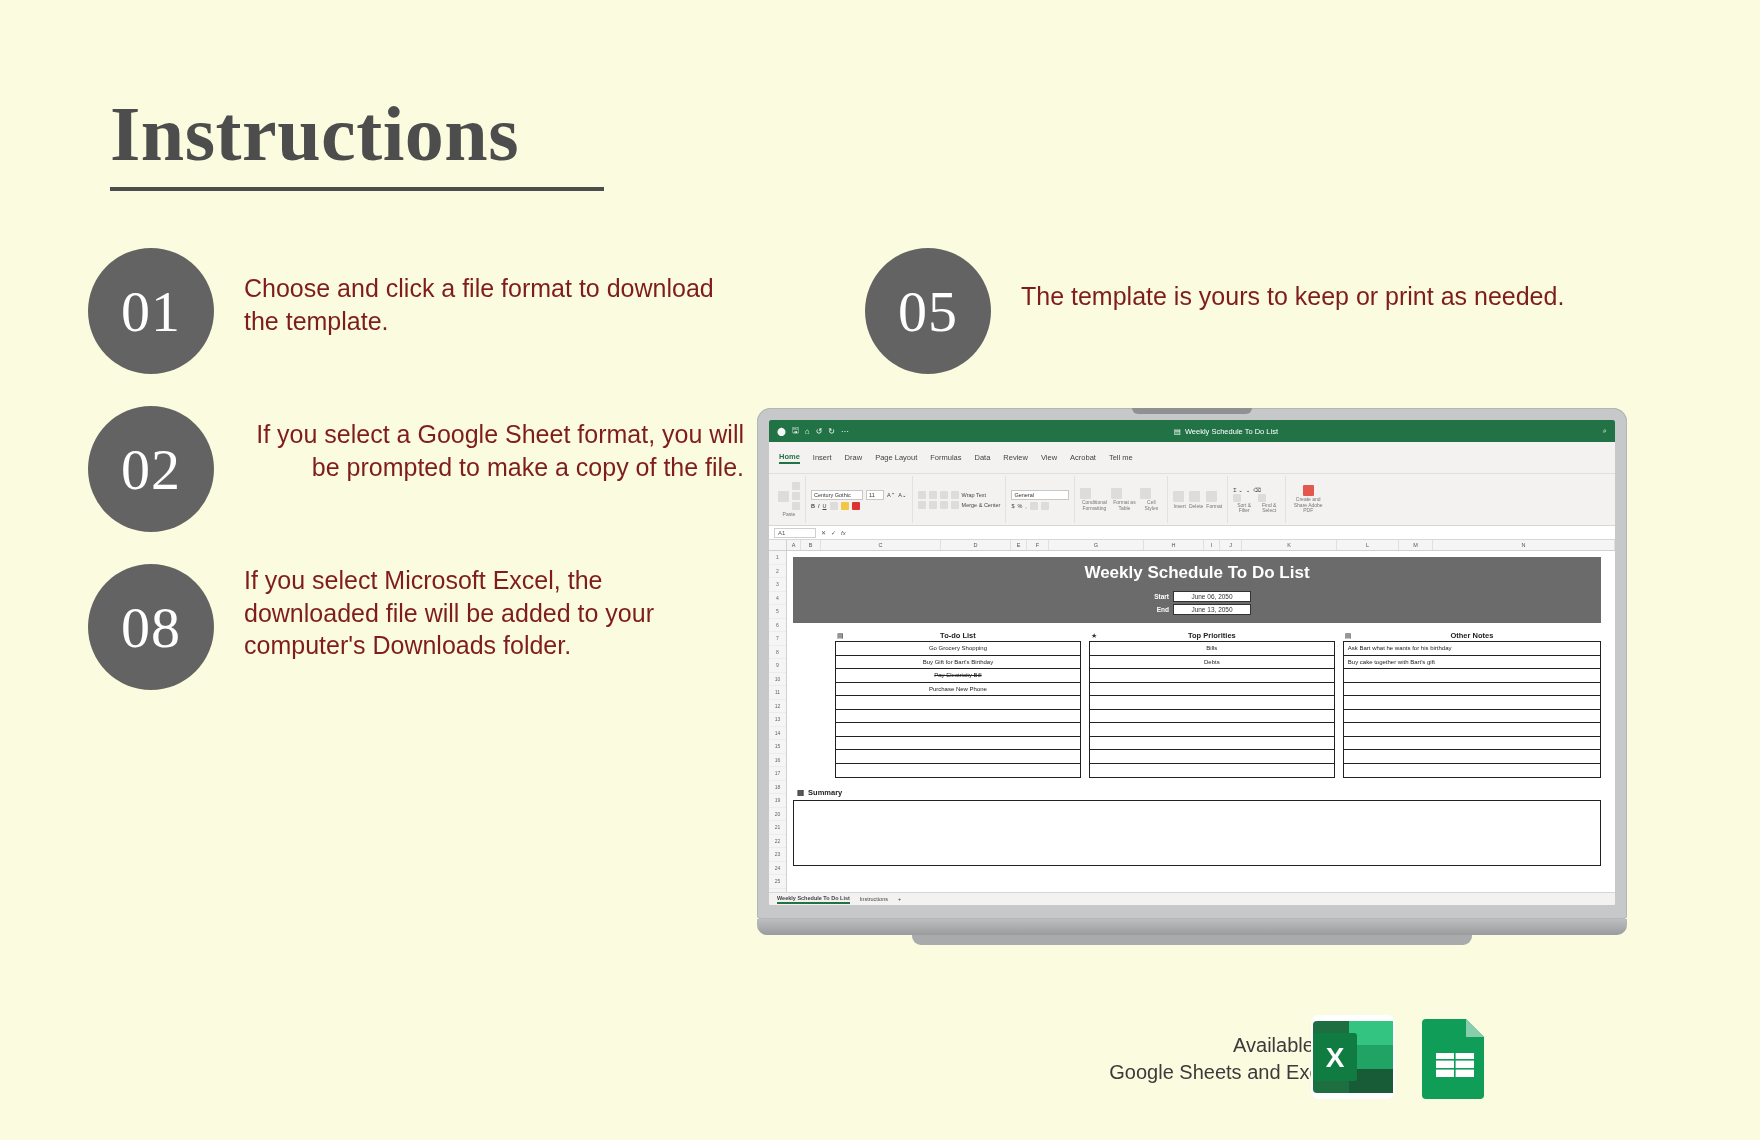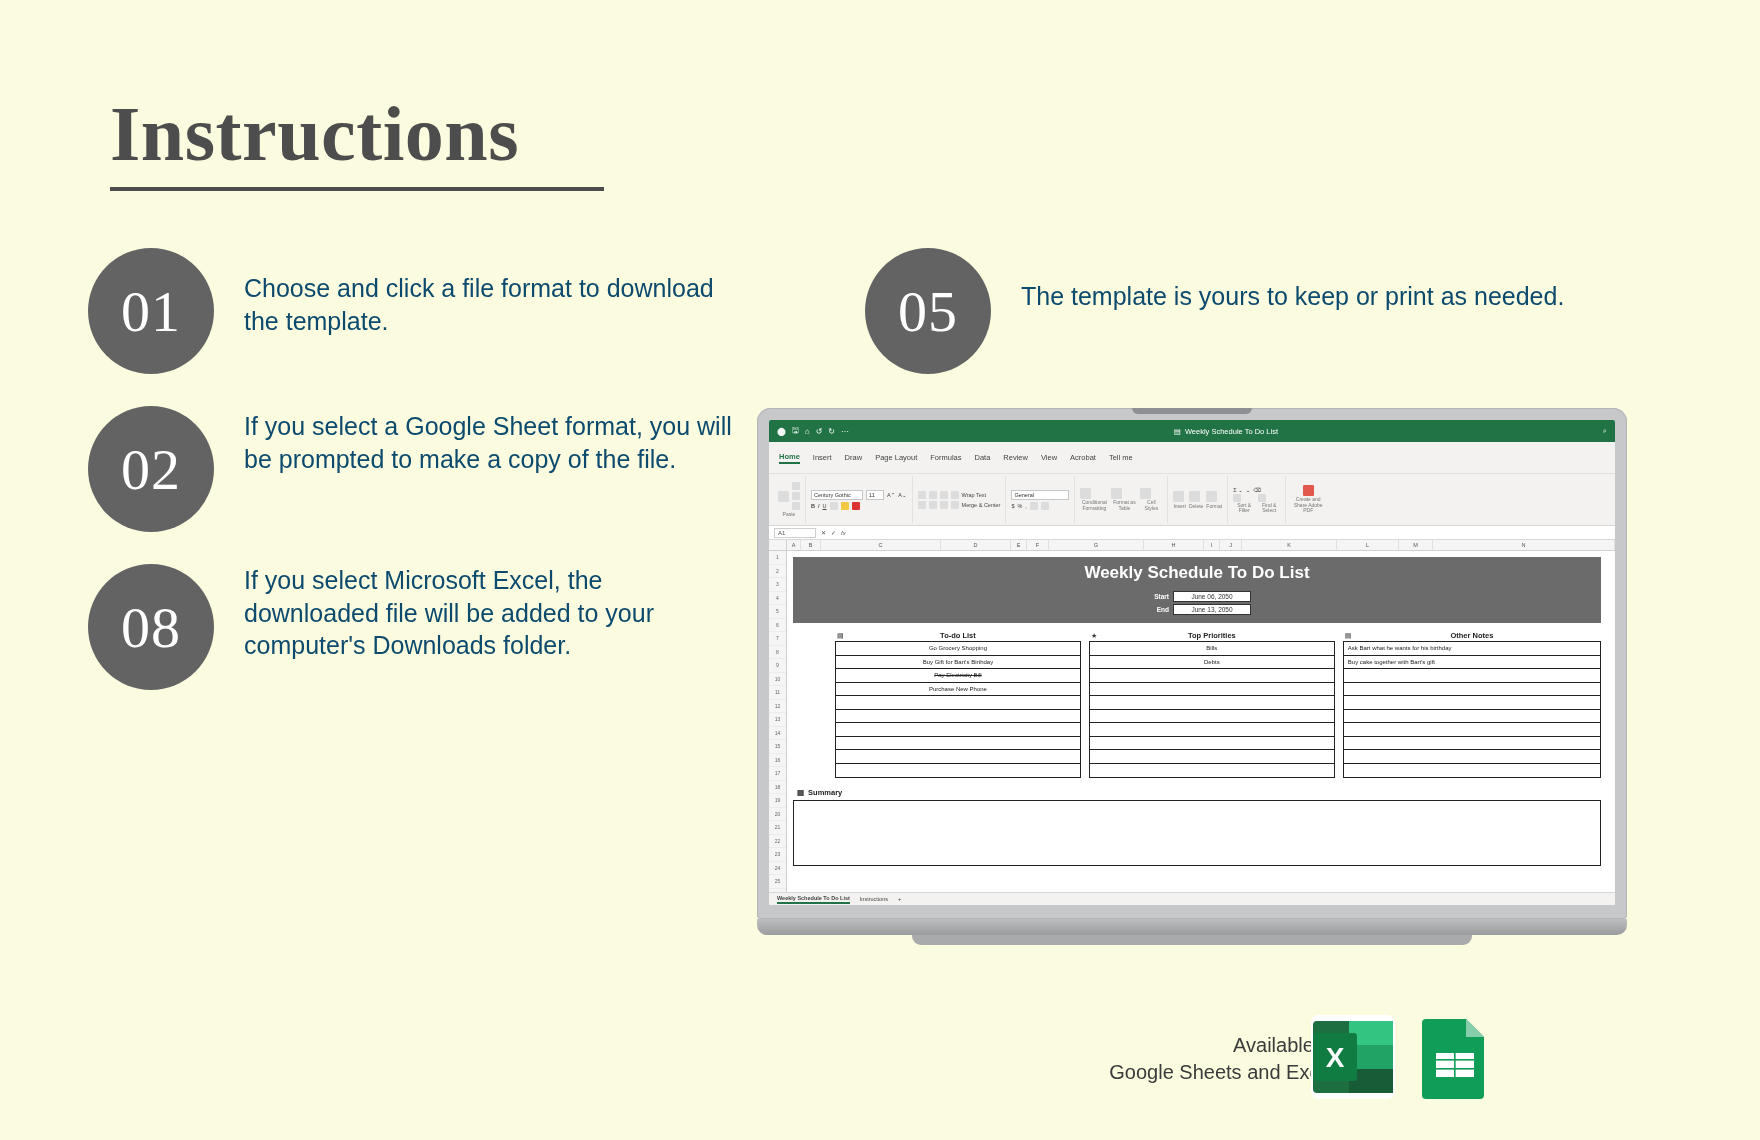--- a/index.html
+++ b/index.html
@@ -34,27 +34,27 @@
     border-radius: 50%;
     background: #636363;
     color: #fff;
     display: flex; align-items: center; justify-content: center;
     font-family: "Liberation Serif", serif;
     font-size: 58px;
     letter-spacing: 1px;
   }
   .step-text {
     margin-left: 30px;
-    color: #0c4a6e;
+    color: #7f1d1d;
     font-size: 25px;
     line-height: 1.3;
     max-width: 500px;
   }
   .step-1 .step-text { margin-top: 24px; }
-  .step-2 .step-text { margin-top: 4px; }
+  .step-2 .step-text { margin-top: 12px; text-align: right; }
   .step-3 .step-text { margin-top: 0; }
   .step-4 .step-text { margin-top: 24px; }
 
   
   .step-05 { position: absolute; left: 865px; top: 248px; display: flex; align-items: flex-start; }
   .step-05 .step-text { margin-top: 32px; max-width: 600px; }
 
   
   .laptop { position: absolute; left: 757px; top: 408px; width: 870px; }
   .laptop-lid {

